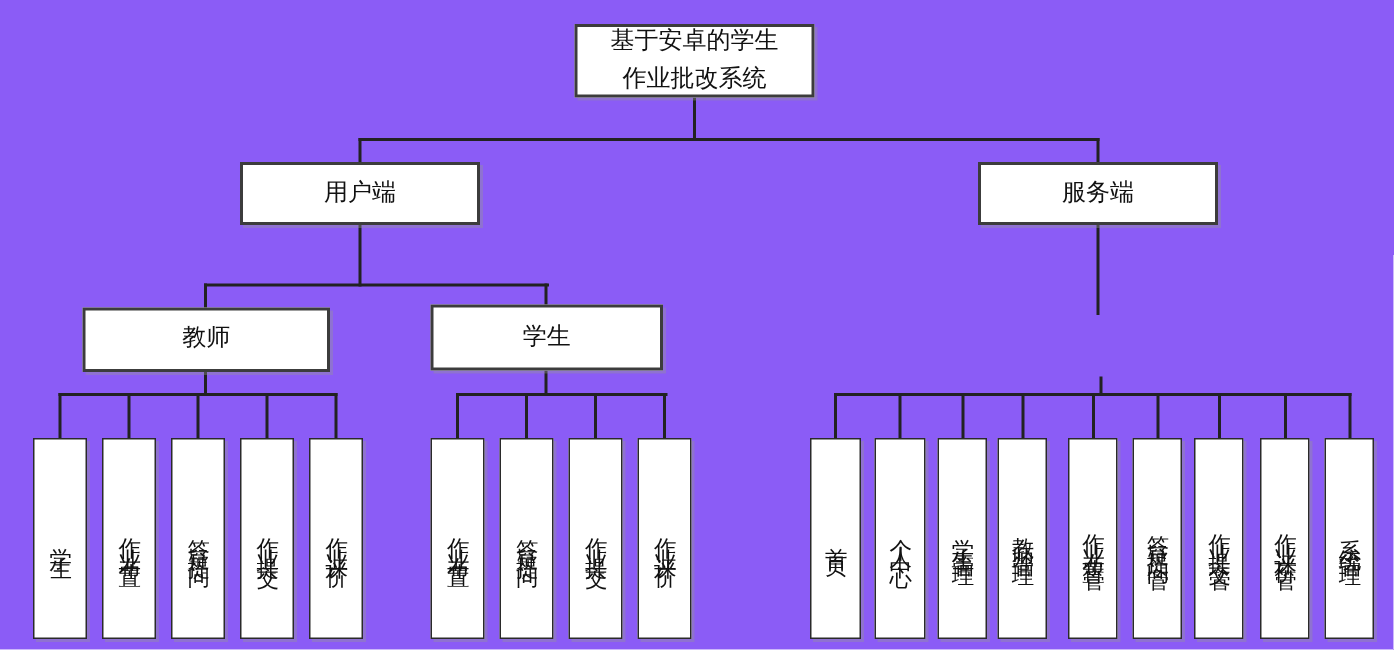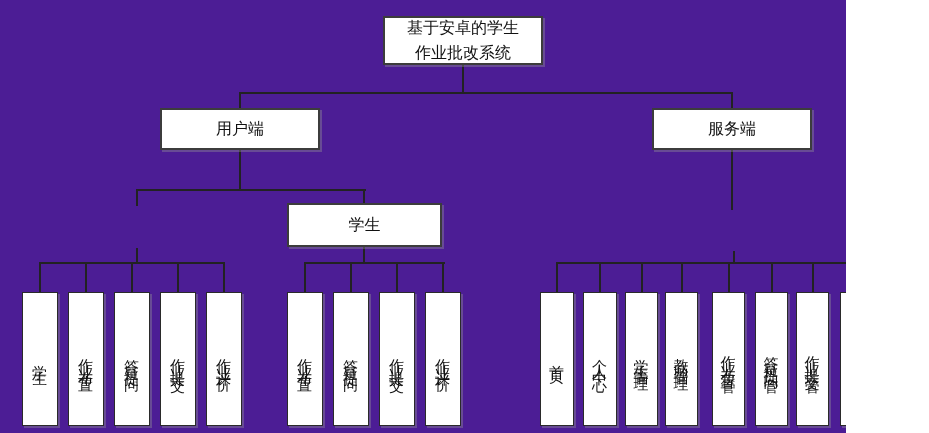--- a/index.html
+++ b/index.html
@@ -1,17 +1,17 @@
 <!DOCTYPE html>
 <html><head>
 <meta charset="utf-8">
 <style>
   html,body{margin:0;padding:0;background:#fff;}
   #stage{
-    position:relative;width:846px;height:433px;background:#4c1d95;
+    position:relative;width:929px;height:433px;background:#8b5cf6;
     font-family:"Liberation Sans","DejaVu Sans",sans-serif;color:#111;
     overflow:hidden;
   }
   .box{
     position:absolute;background:#fff;border:2px solid #3c3c3c;
     box-sizing:border-box;display:flex;align-items:center;justify-content:center;
     text-align:center;font-size:16px;line-height:1.55;
     box-shadow:2px 2px 0 rgba(150,150,150,.38);
   }
   .leaf{
@@ -74,20 +74,23 @@
   </div>
 
   <div class="box" style="left:160px;top:108px;width:160px;height:42px;">
     <span>用户端</span>
   </div>
 
   <div class="box" style="left:652px;top:108px;width:160px;height:42px;">
     <span>服务端</span>
   </div>
 
+  <div class="box" style="left:55px;top:205px;width:165px;height:43px;">
+    <span>教师</span>
+  </div>
 
   <div class="box" style="left:287px;top:203px;width:155px;height:44px;">
     <span>学生</span>
   </div>
 
 
   <div class="leaf" style="left:22px;top:292px;width:36px;height:134px;">
     <span>学生</span>
   </div>
   <div class="leaf" style="left:68px;top:292px;width:36px;height:134px;">

